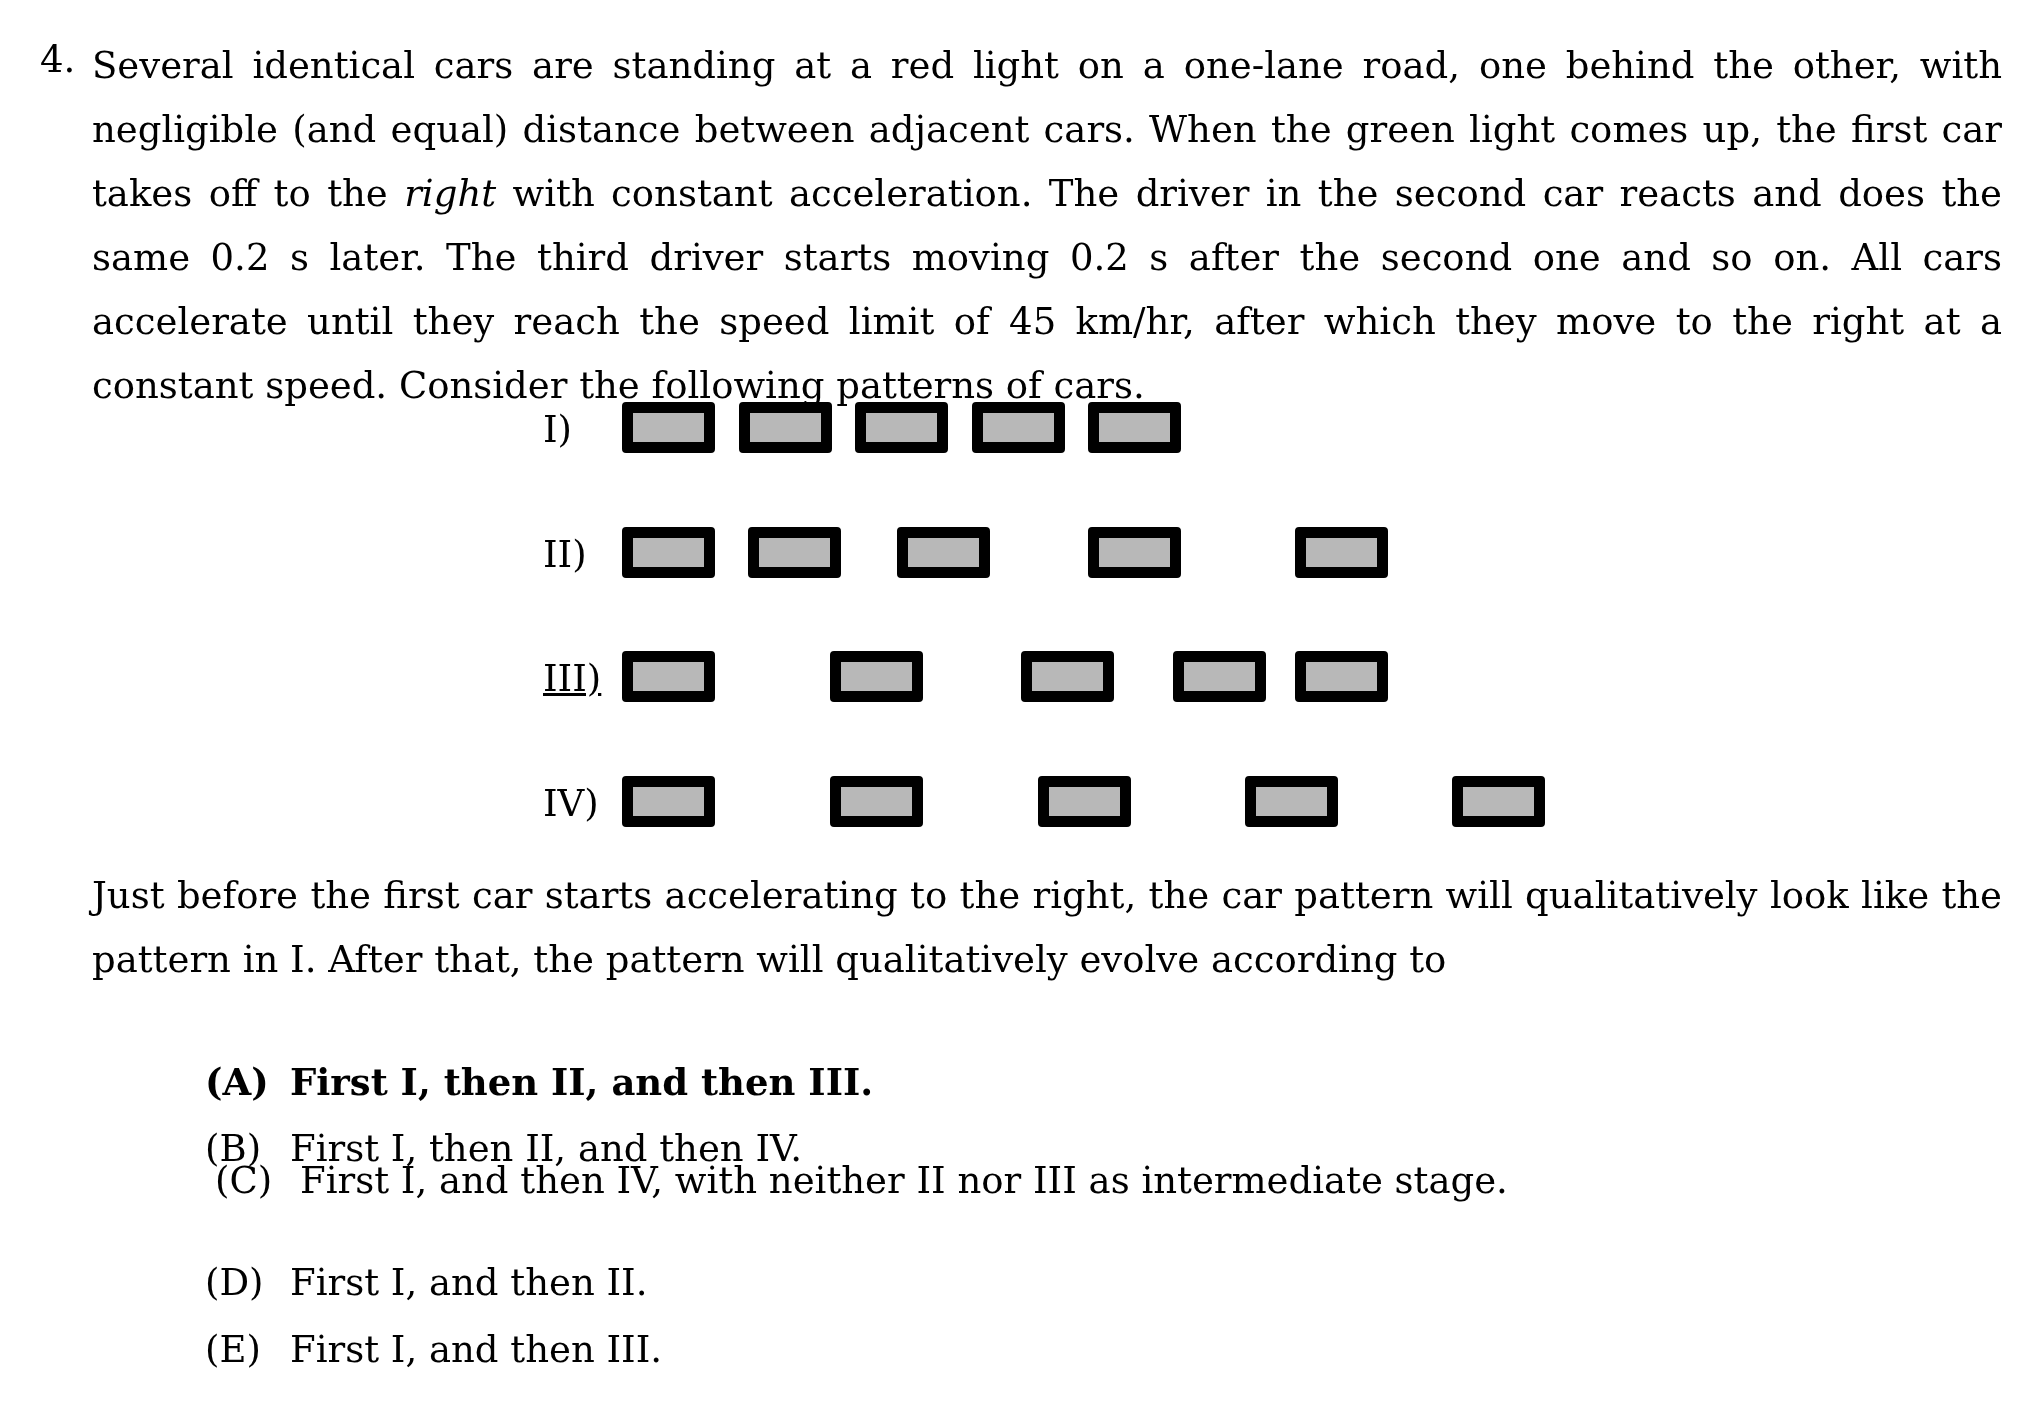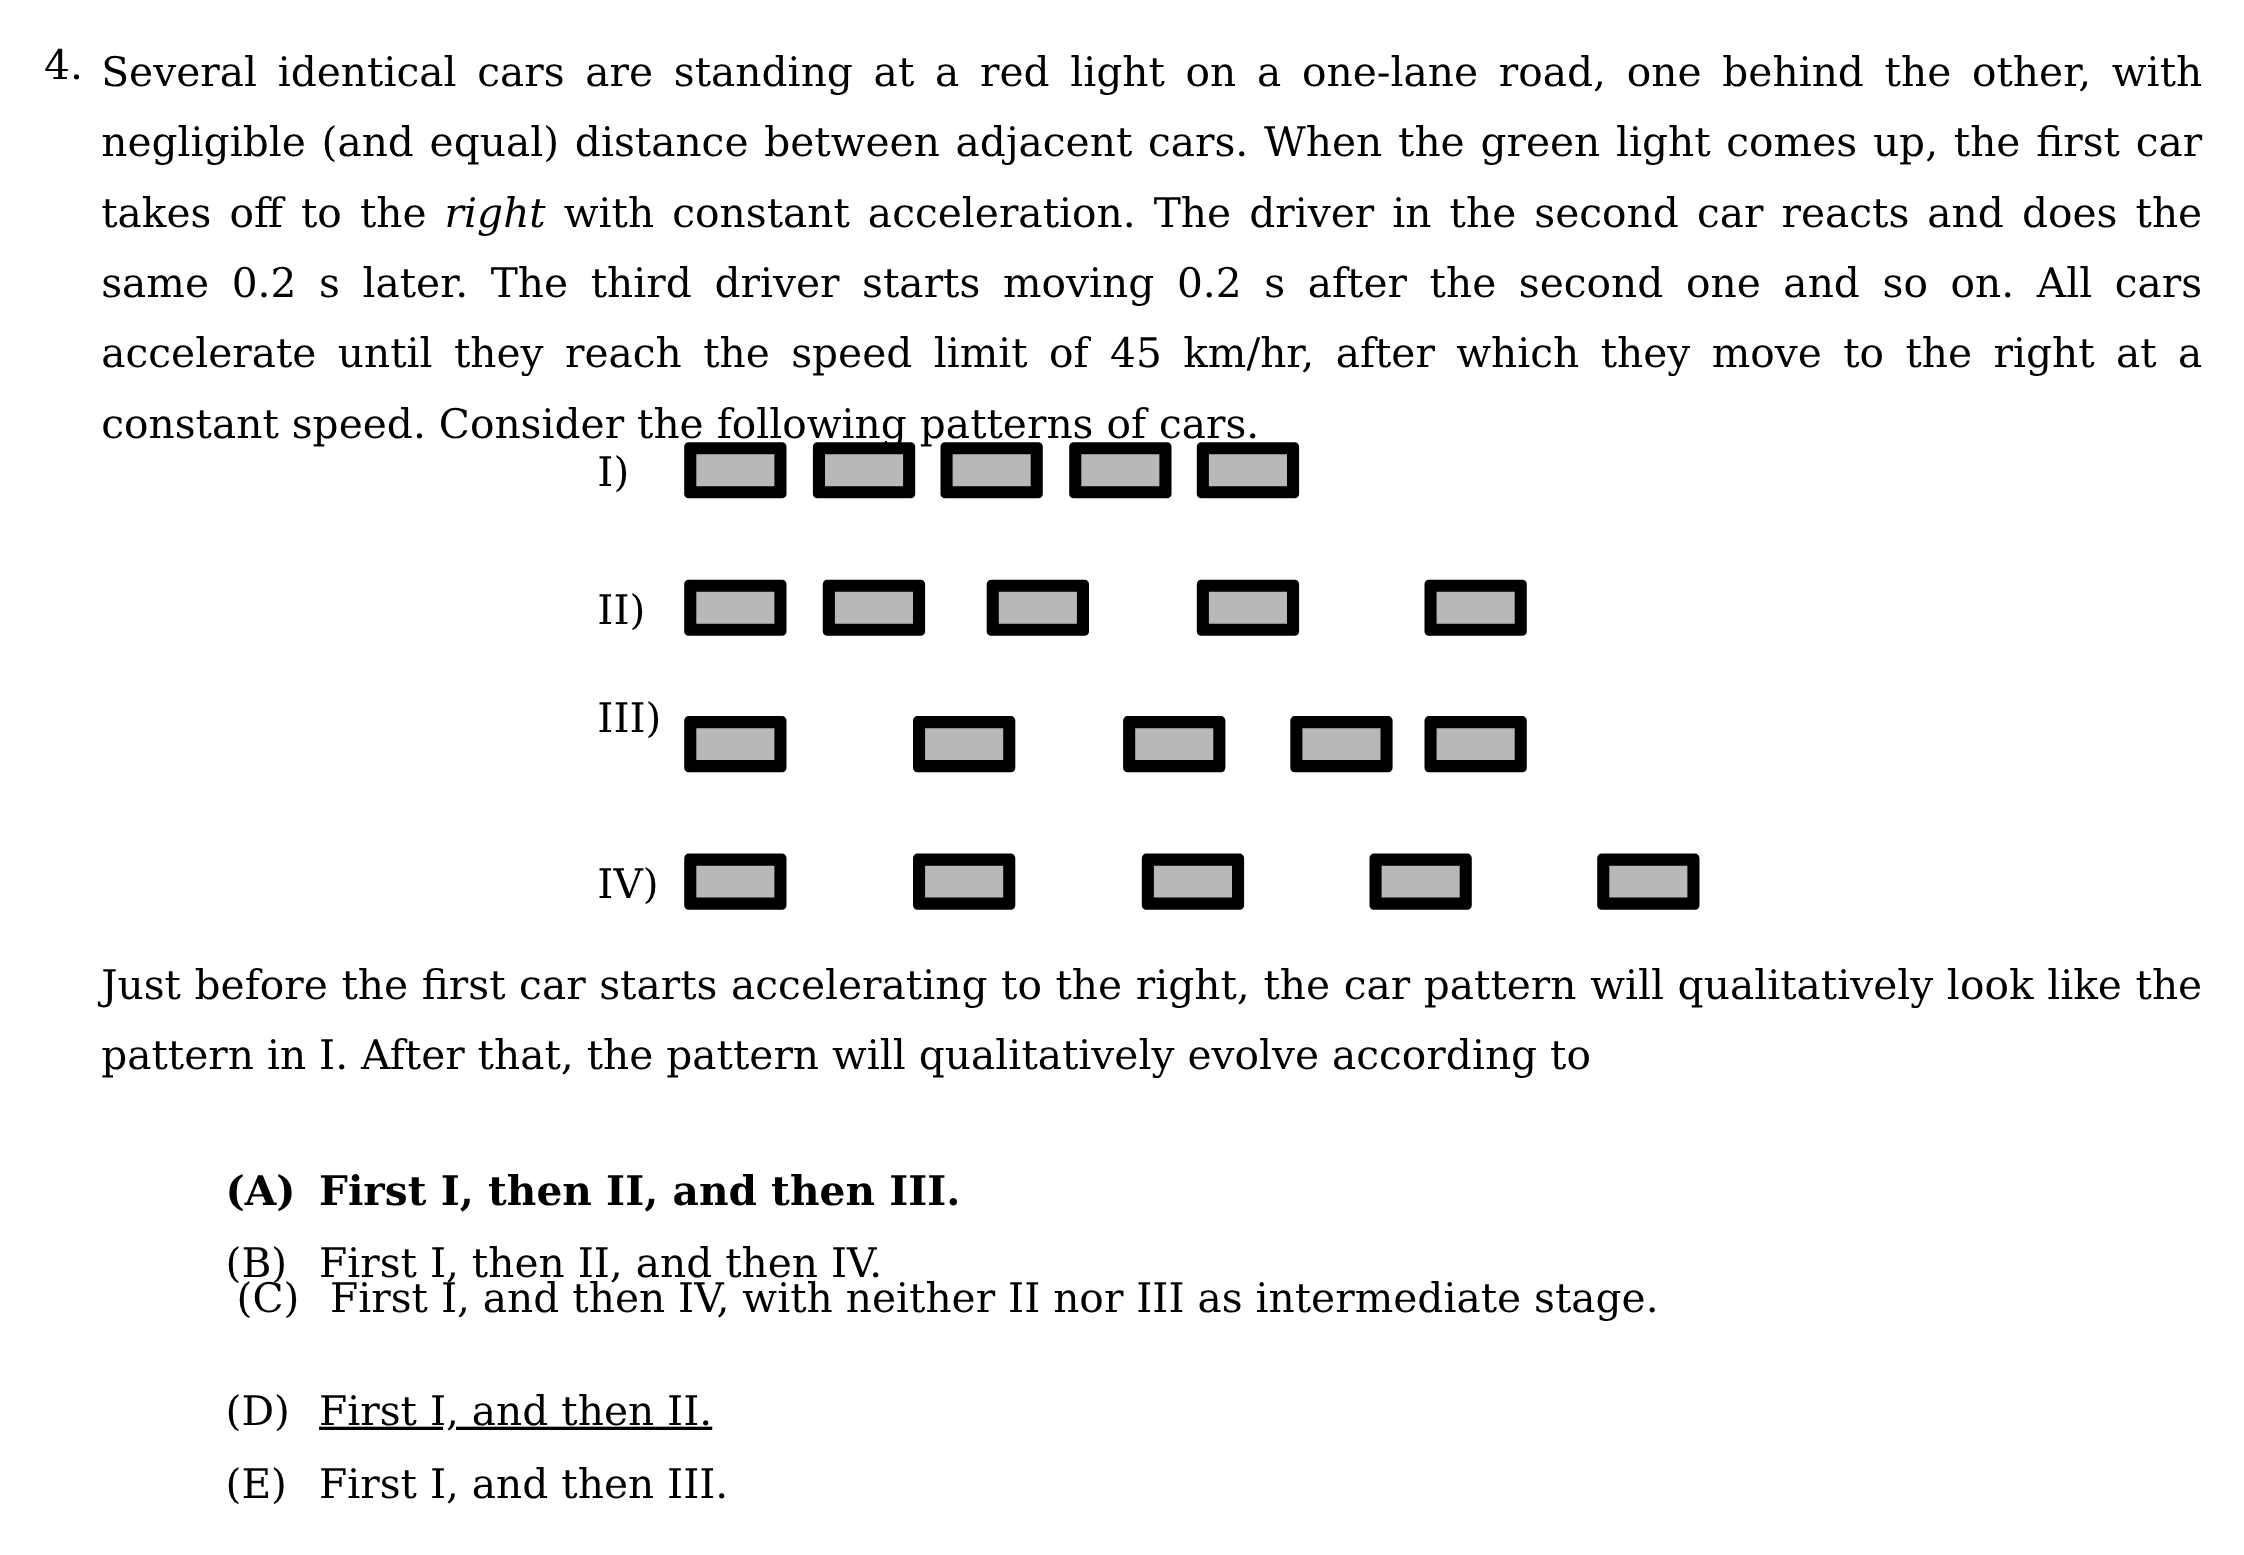--- a/index.html
+++ b/index.html
@@ -28,35 +28,35 @@
     <div class="car" style="left: 739px; top: 402px; background: rgb(184, 184, 184); border-color: rgb(0, 0, 0);"></div>
     <div class="car" style="left: 855px; top: 402px; background: rgb(184, 184, 184); border-color: rgb(0, 0, 0);"></div>
     <div class="car" style="left: 972px; top: 402px; background: rgb(184, 184, 184); border-color: rgb(0, 0, 0);"></div>
     <div class="car" style="left: 1088px; top: 402px; background: rgb(184, 184, 184); border-color: rgb(0, 0, 0);"></div>
     <div class="row-label" style="left: 543px; top: 530px;">II)</div>
     <div class="car" style="left: 622px; top: 527px; background: rgb(184, 184, 184); border-color: rgb(0, 0, 0);"></div>
     <div class="car" style="left: 748px; top: 527px; background: rgb(184, 184, 184); border-color: rgb(0, 0, 0);"></div>
     <div class="car" style="left: 897px; top: 527px; background: rgb(184, 184, 184); border-color: rgb(0, 0, 0);"></div>
     <div class="car" style="left: 1088px; top: 527px; background: rgb(184, 184, 184); border-color: rgb(0, 0, 0);"></div>
     <div class="car" style="left: 1295px; top: 527px; background: rgb(184, 184, 184); border-color: rgb(0, 0, 0);"></div>
-    <div class="row-label" style="left: 543px; top: 628px;">III)</div>
+    <div class="row-label" style="left: 543px; top: 654px; text-decoration: underline;">III)</div>
     <div class="car" style="left: 622px; top: 651px; background: rgb(184, 184, 184); border-color: rgb(0, 0, 0);"></div>
     <div class="car" style="left: 830px; top: 651px; background: rgb(184, 184, 184); border-color: rgb(0, 0, 0);"></div>
     <div class="car" style="left: 1021px; top: 651px; background: rgb(184, 184, 184); border-color: rgb(0, 0, 0);"></div>
     <div class="car" style="left: 1173px; top: 651px; background: rgb(184, 184, 184); border-color: rgb(0, 0, 0);"></div>
     <div class="car" style="left: 1295px; top: 651px; background: rgb(184, 184, 184); border-color: rgb(0, 0, 0);"></div>
     <div class="row-label" style="left: 543px; top: 779px;">IV)</div>
     <div class="car" style="left: 622px; top: 776px; background: rgb(184, 184, 184); border-color: rgb(0, 0, 0);"></div>
     <div class="car" style="left: 830px; top: 776px; background: rgb(184, 184, 184); border-color: rgb(0, 0, 0);"></div>
     <div class="car" style="left: 1038px; top: 776px; background: rgb(184, 184, 184); border-color: rgb(0, 0, 0);"></div>
     <div class="car" style="left: 1245px; top: 776px; background: rgb(184, 184, 184); border-color: rgb(0, 0, 0);"></div>
     <div class="car" style="left: 1452px; top: 776px; background: rgb(184, 184, 184); border-color: rgb(0, 0, 0);"></div>
   </div>
 
 <div class="para" id="p2">Just before the first car starts accelerating to the right, the car pattern will qualitatively look like the pattern in I. After that, the pattern will qualitatively evolve according to</div>
 
 <div id="options">
     <div class="opt" style="top: 1057px; font-weight: bold;"><span class="lbl">(A)</span><span>First I, then II, and then III.</span></div>
     <div class="opt" style="top: 1124px;"><span class="lbl">(B)</span><span>First I, then II, and then IV.</span></div>
     <div class="opt" style="top: 1156px; margin-left: 10px;"><span class="lbl">(C)</span><span>First I, and then IV, with neither II nor III as intermediate stage.</span></div>
-    <div class="opt" style="top: 1258px; text-decoration: underline;"><span class="lbl">(D)</span><span>First I, and then II.</span></div>
+    <div class="opt" style="top: 1258px;"><span class="lbl">(D)</span><span>First I, and then II.</span></div>
     <div class="opt" style="top: 1325px;"><span class="lbl">(E)</span><span>First I, and then III.</span></div>
   </div>
 
 </body></html>

